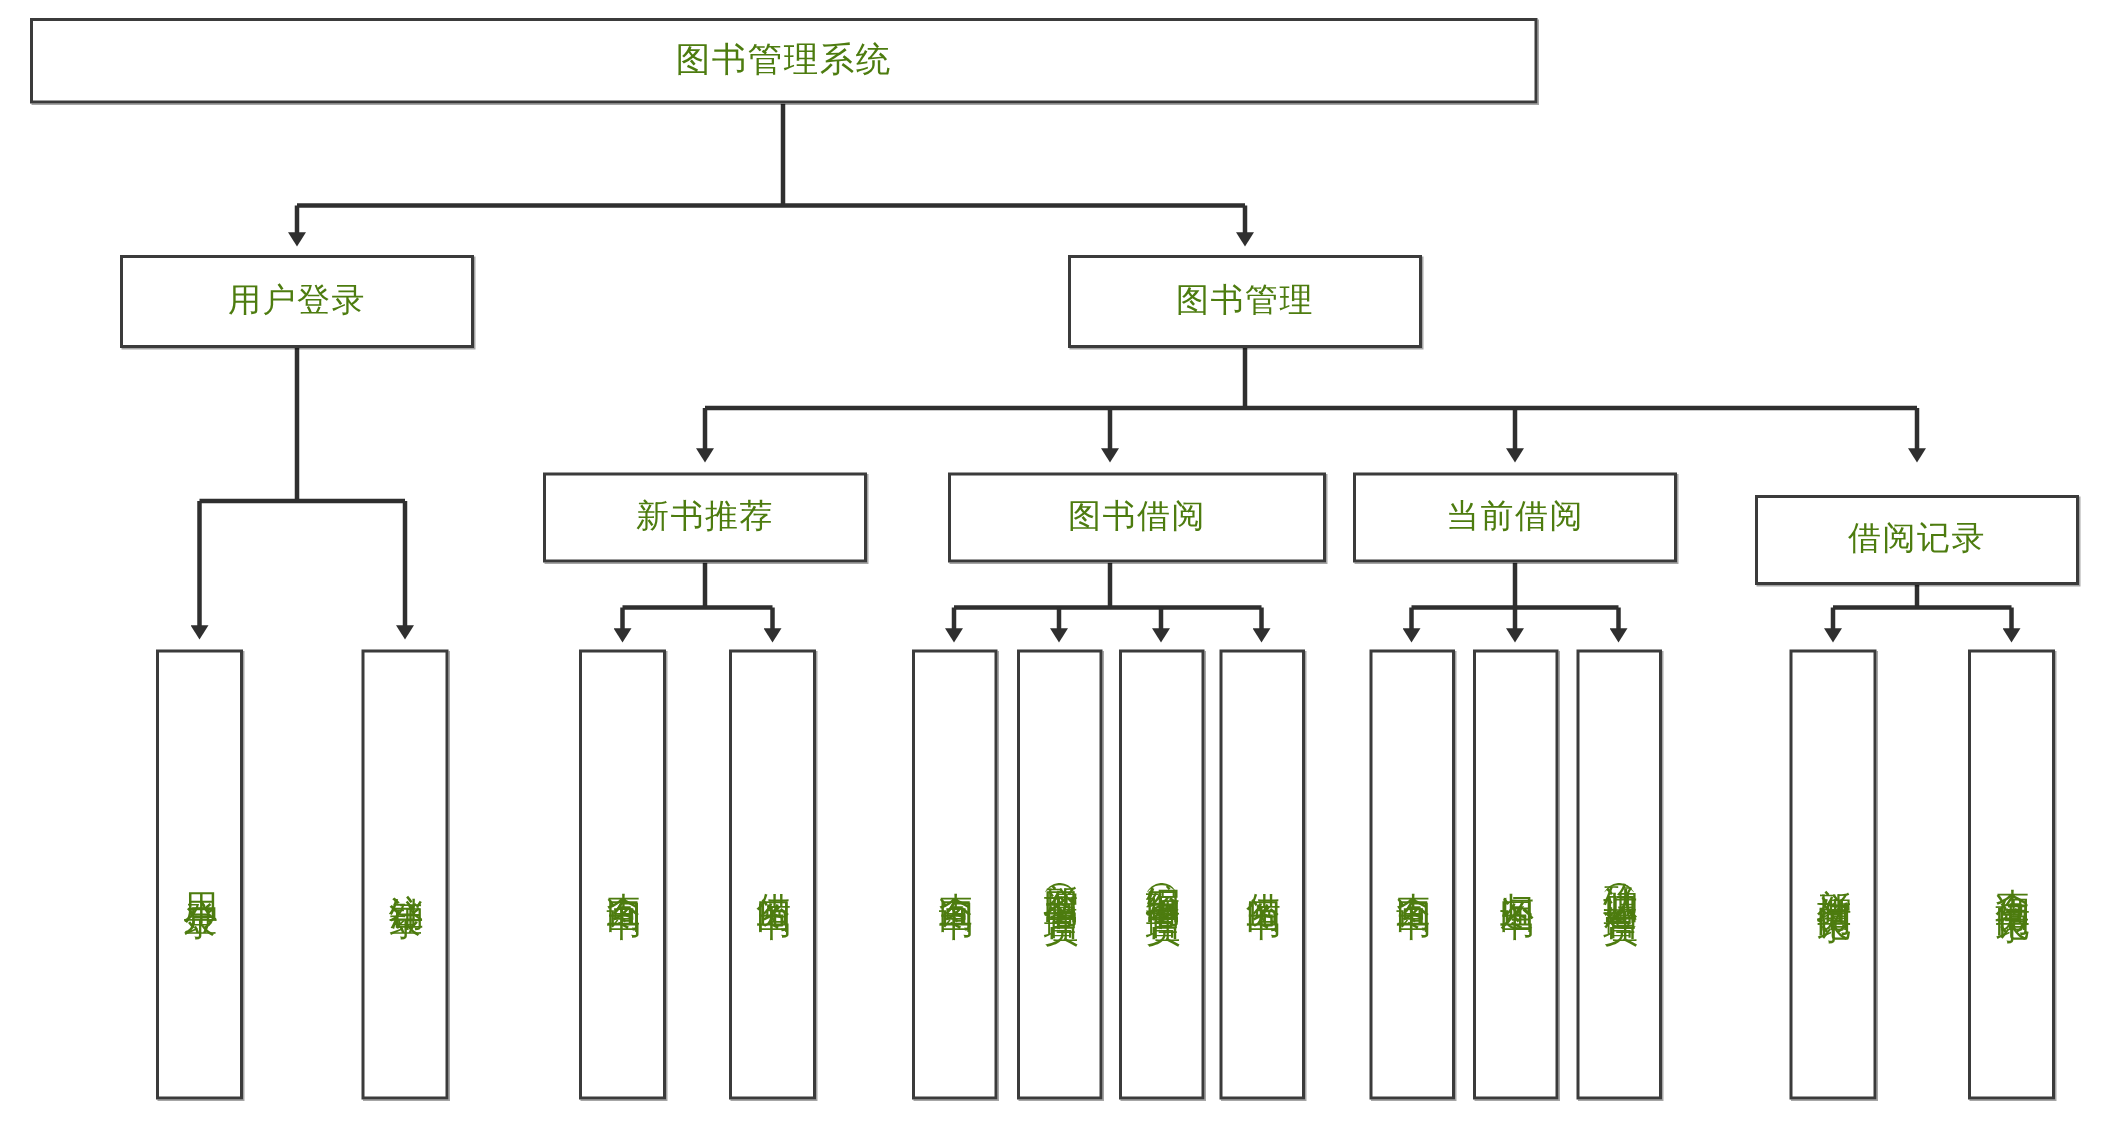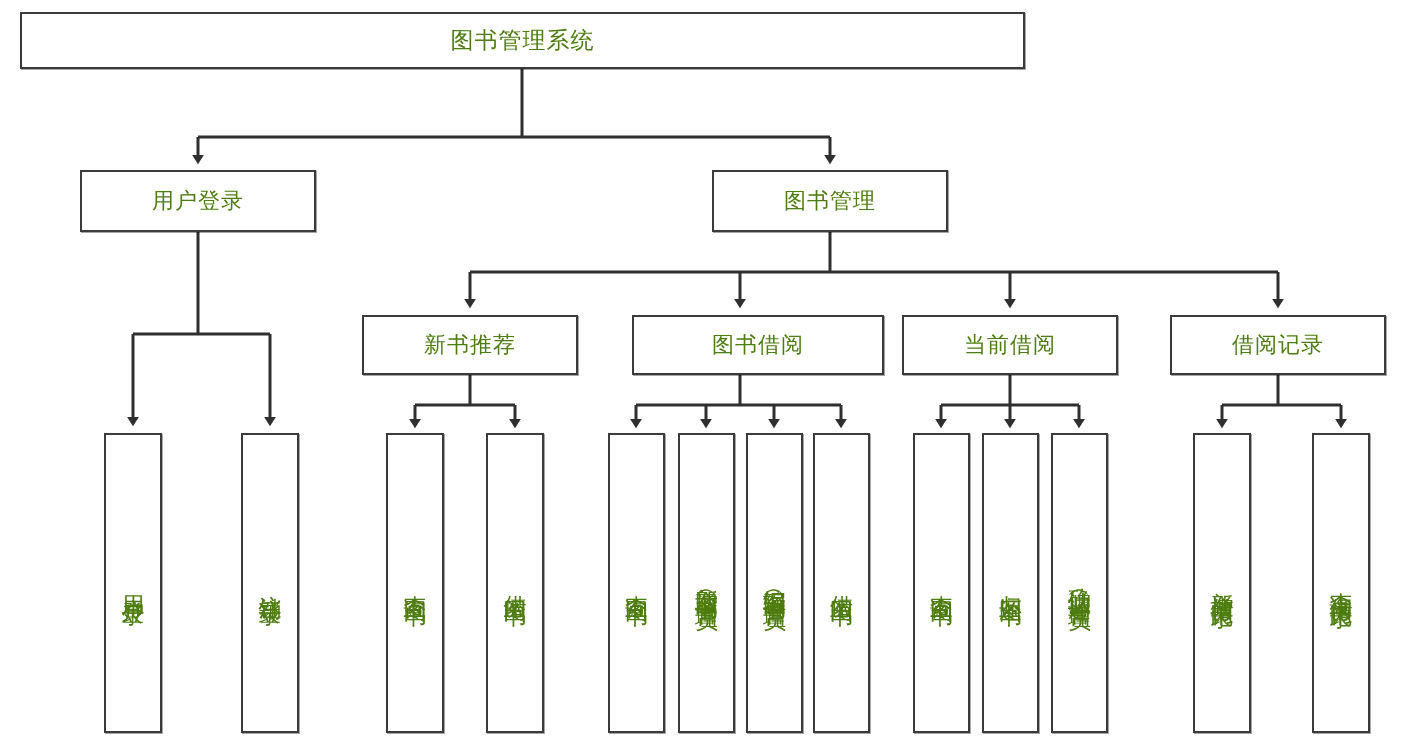--- a/index.html
+++ b/index.html
@@ -144,21 +144,21 @@
 
   <div class="node horiz" style="left:362px; top:315px; width:216px; height:60px;">
     <span class="label">新书推荐</span>
   </div>
   <div class="node horiz" style="left:632px; top:315px; width:252px; height:60px;">
     <span class="label">图书借阅</span>
   </div>
   <div class="node horiz" style="left:902px; top:315px; width:216px; height:60px;">
     <span class="label">当前借阅</span>
   </div>
-  <div class="node horiz" style="left:1170px; top:315px; width:216px; height:60px;">
+  <div class="node horiz" style="left:1170px; top:330px; width:216px; height:60px;">
     <span class="label">借阅记录</span>
   </div>
 
   <div class="node vert" style="left:104px; top:433px; width:58px; height:300px;">
     <span class="label">用户登录</span>
   </div>
   <div class="node vert" style="left:241px; top:433px; width:58px; height:300px;">
     <span class="label">注销登录</span>
   </div>
 

